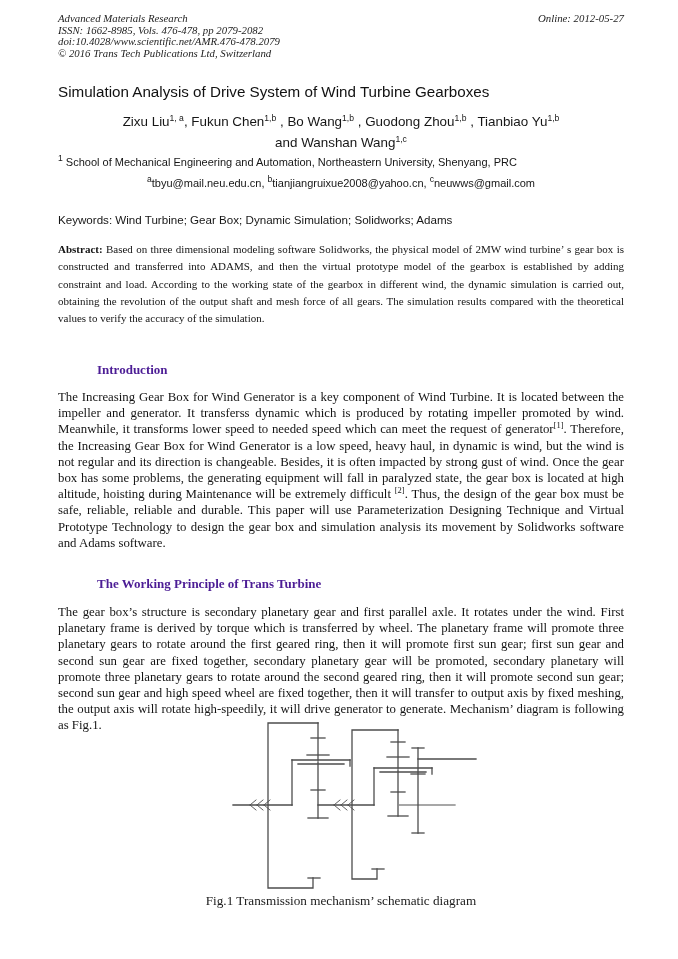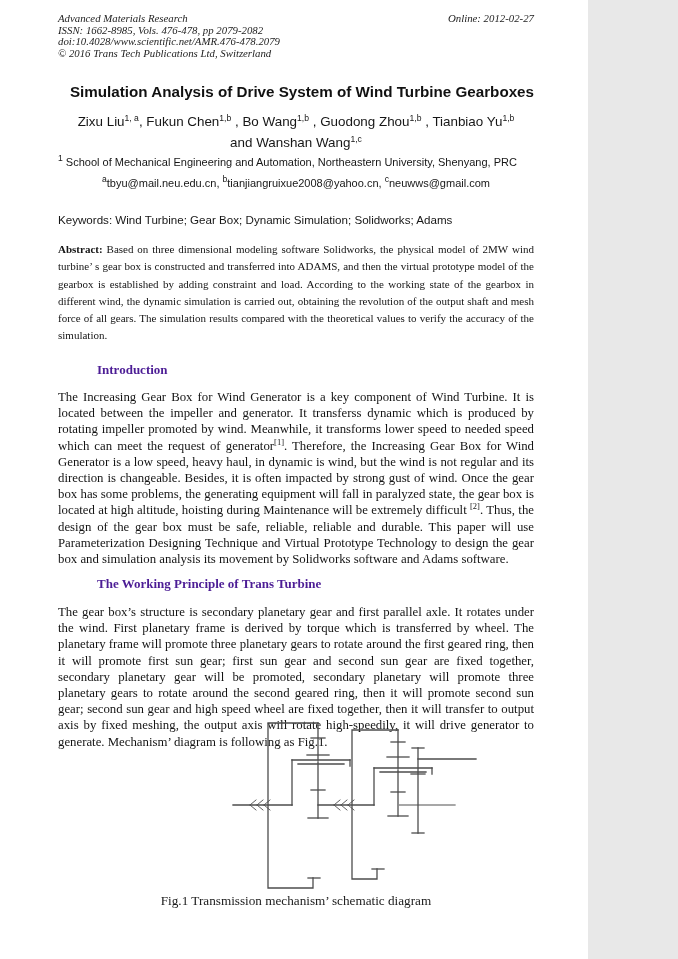--- a/index.html
+++ b/index.html
@@ -1,33 +1,33 @@
 <!DOCTYPE html>
 <html><head>
 <meta charset="utf-8">
 <style>
   html,body{margin:0;padding:0;background:#e8e8e8;}
   .page{
     position:relative;
-    width:588px;height:959px;
+    width:678px;height:959px;
     background:#ffffff;
     overflow:hidden;
     font-family:"Liberation Serif", serif;
     color:#141414;
   }
   
   .hdr{position:absolute;top:13px;left:58px;right:54px;
        font-family:"Liberation Serif", serif;
        font-style:italic;font-size:10.8px;line-height:11.6px;color:#1c1c1c;}
   .hdr .online{position:absolute;top:0;right:0;}
   
   .title{position:absolute;top:83px;left:58px;right:54px;
-         text-align:right;
+         text-align:left;
          font-family:"Liberation Sans", sans-serif;
-         font-weight:bold;font-size:15.2px;color:#111;}
+         font-weight:normal;font-size:15.2px;color:#111;}
   .authors{position:absolute;top:111px;left:40px;right:36px;
            text-align:center;
            font-family:"Liberation Sans", sans-serif;
            font-size:13.4px;line-height:21px;color:#161616;}
   .authors sup, .affil sup, .emails sup{
     font-size:8.6px;vertical-align:super;line-height:0;margin-top:36px;}
   .affil{position:absolute;top:156px;left:58px;right:54px;
          text-align:left;font-family:"Liberation Sans", sans-serif;
          font-size:11px;color:#161616;}
   .emails{position:absolute;top:177px;left:58px;right:54px;
@@ -60,21 +60,21 @@
 </head>
 <body>
 
 <div class="page">
 
   <div class="hdr">
     <div>Advanced Materials Research</div>
     <div>ISSN: 1662-8985, Vols. 476-478, pp 2079-2082</div>
     <div>doi:10.4028/www.scientific.net/AMR.476-478.2079</div>
     <div>© 2016 Trans Tech Publications Ltd, Switzerland</div>
-    <div class="online">Online: 2012-02-27</div>
+    <div class="online">Online: 2012-05-27</div>
   </div>
 
   <div class="title">Simulation Analysis of Drive System of Wind Turbine Gearboxes</div>
 
   <div class="authors">
     <span><span>Zixu Liu</span><sup>1, a</sup><span>, </span></span><span><span>Fukun Chen</span><sup>1,b</sup><span> , </span></span><span><span>Bo Wang</span><sup>1,b</sup><span> , </span></span><span><span>Guodong Zhou</span><sup>1,b</sup><span> , </span></span><span><span>Tianbiao Yu</span><sup>1,b</sup><span></span></span>
     <br>
     <span><span>and Wanshan Wang</span><sup>1,c</sup></span>
   </div>
 

